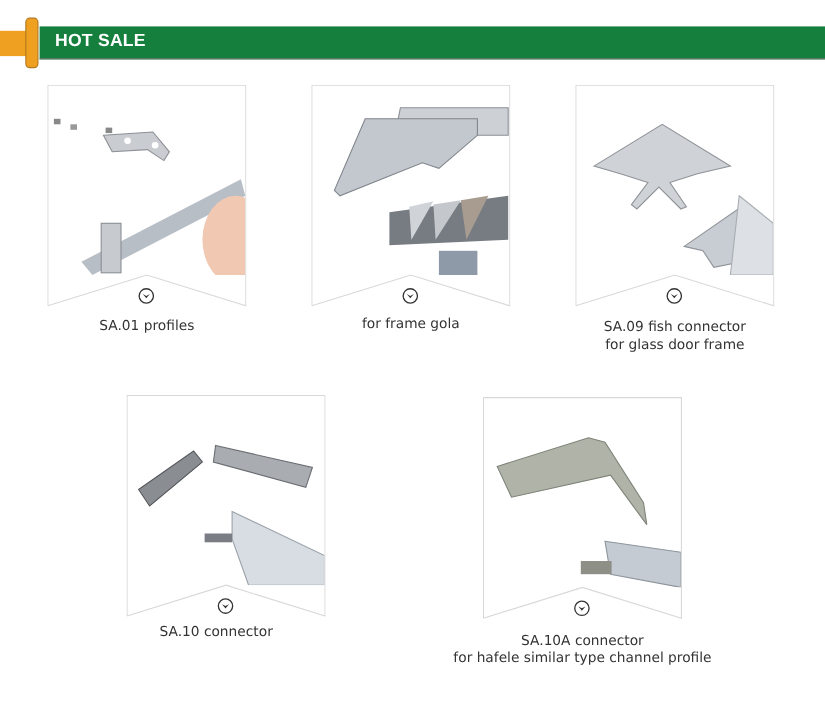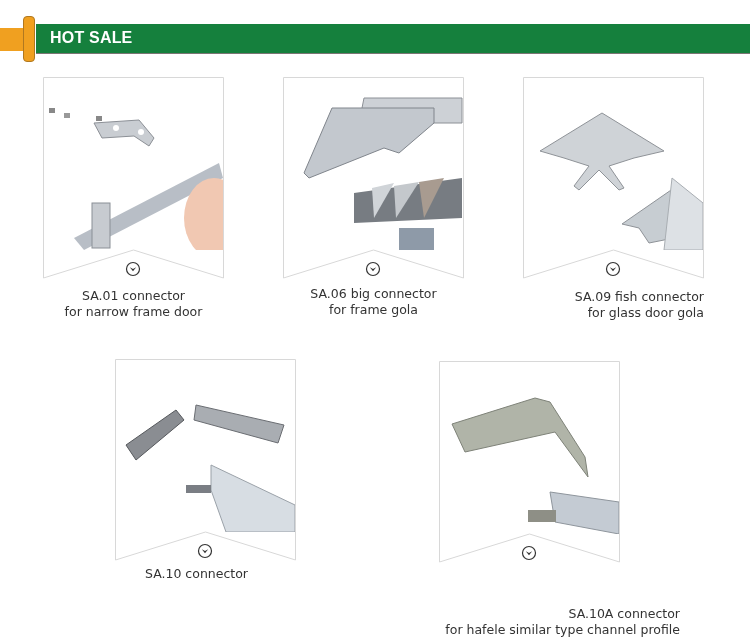--- a/index.html
+++ b/index.html
@@ -42,22 +42,21 @@
         <rect x="20" y="35" width="6" height="5" fill="#999"></rect>
         <rect x="52" y="38" width="6" height="5" fill="#888"></rect>
     </svg>
   </div>
   <svg class="chev" style="top:184px" viewBox="0 0 16 16">
       <circle cx="8" cy="8" r="6.5" fill="none" stroke="#333" stroke-width="1.2"></circle>
       <path d="M4.8,6.3 L8,10.2 L11.2,6.3 L8,8 Z" fill="#333"></path>
     </svg>
 </div>
 <div class="caption" style="left:43px;width:181px;top:288px;">
-  <div>SA.01 connector</div>
-  <div>for narrow frame door</div>
+  <div>SA.01 profiles</div>
 </div>
 
 <div class="card" style="left:283px;top:77px;">
   <svg class="frame" viewBox="0 0 181 202">
       <polyline points="0.5,201 0.5,0.5 180.5,0.5 180.5,201 90.5,173 0.5,201" fill="none" stroke="#d8d8d8" stroke-width="1"></polyline>
     </svg>
   <div class="img">
     <svg viewBox="0 0 179 172">
       <polygon points="80,20 178,20 178,45 75,45" fill="#cdd1d6" stroke="#8c9096"></polygon>
       <polygon points="48,30 150,30 150,45 115,75 100,70 75,80 25,100 20,95" fill="#c3c8ce" stroke="#80858c"></polygon>
@@ -67,43 +66,42 @@
         <polygon points="135,104 160,100 140,140" fill="#a89b90"></polygon>
       <rect x="115" y="150" width="35" height="22" fill="#8e9aa8"></rect>
     </svg>
   </div>
   <svg class="chev" style="top:184px" viewBox="0 0 16 16">
       <circle cx="8" cy="8" r="6.5" fill="none" stroke="#333" stroke-width="1.2"></circle>
       <path d="M4.8,6.3 L8,10.2 L11.2,6.3 L8,8 Z" fill="#333"></path>
     </svg>
 </div>
 <div class="caption" style="left:283px;width:181px;top:286px;">
-  <div>SA.06 big connector</div>
   <div>for frame gola</div>
 </div>
 
 <div class="card" style="left:523px;top:77px;">
   <svg class="frame" viewBox="0 0 181 202">
       <polyline points="0.5,201 0.5,0.5 180.5,0.5 180.5,201 90.5,173 0.5,201" fill="none" stroke="#d8d8d8" stroke-width="1"></polyline>
     </svg>
   <div class="img">
     <svg viewBox="0 0 179 172">
       <polygon points="16,73 78,35 140,73 110,80 85,88 100,110 95,112 75,92 55,112 50,108 65,88 40,80" fill="#cfd3d7" stroke="#8f9398"></polygon>
       <polygon points="98,146 150,110 150,160 125,165 115,150" fill="#c7cdd2" stroke="#8f9398"></polygon>
       <polygon points="148,100 179,125 179,172 140,172" fill="#dde1e5" stroke="#a8adb2"></polygon>
     </svg>
   </div>
   <svg class="chev" style="top:184px" viewBox="0 0 16 16">
       <circle cx="8" cy="8" r="6.5" fill="none" stroke="#333" stroke-width="1.2"></circle>
       <path d="M4.8,6.3 L8,10.2 L11.2,6.3 L8,8 Z" fill="#333"></path>
     </svg>
 </div>
-<div class="caption" style="left:523px;width:181px;top:289px;text-align:right;">
+<div class="caption" style="left:523px;width:181px;top:289px;">
   <div>SA.09 fish connector</div>
-  <div>for glass door gola</div>
+  <div>for glass door frame</div>
 </div>
 
 <div class="card" style="left:115px;top:359px;">
   <svg class="frame" viewBox="0 0 181 202">
       <polyline points="0.5,201 0.5,0.5 180.5,0.5 180.5,201 90.5,173 0.5,201" fill="none" stroke="#d8d8d8" stroke-width="1"></polyline>
     </svg>
   <div class="img">
     <svg viewBox="0 0 179 172">
       <polygon points="10,85 60,50 68,60 20,100" fill="#8a8d92" stroke="#55585c"></polygon>
       <polygon points="80,45 168,65 162,83 78,60" fill="#a9adb2" stroke="#6a6d72"></polygon>
@@ -129,16 +127,16 @@
       <polygon points="12,62 95,36 110,40 145,95 148,115 115,70 25,90" fill="#b0b4a8" stroke="#7e8278"></polygon>
       <polygon points="110,130 179,140 179,172 115,160" fill="#c4cbd3" stroke="#8e959c"></polygon>
       <rect x="88" y="148" width="28" height="12" fill="#8e8f86"></rect>
     </svg>
   </div>
   <svg class="chev" style="top:184px" viewBox="0 0 16 16">
       <circle cx="8" cy="8" r="6.5" fill="none" stroke="#333" stroke-width="1.2"></circle>
       <path d="M4.8,6.3 L8,10.2 L11.2,6.3 L8,8 Z" fill="#333"></path>
     </svg>
 </div>
-<div class="caption" style="left:379px;width:301px;top:606px;text-align:right;">
+<div class="caption" style="left:379px;width:301px;top:574px;">
   <div>SA.10A connector</div>
   <div>for hafele similar type channel profile</div>
 </div>
 
 </body></html>

